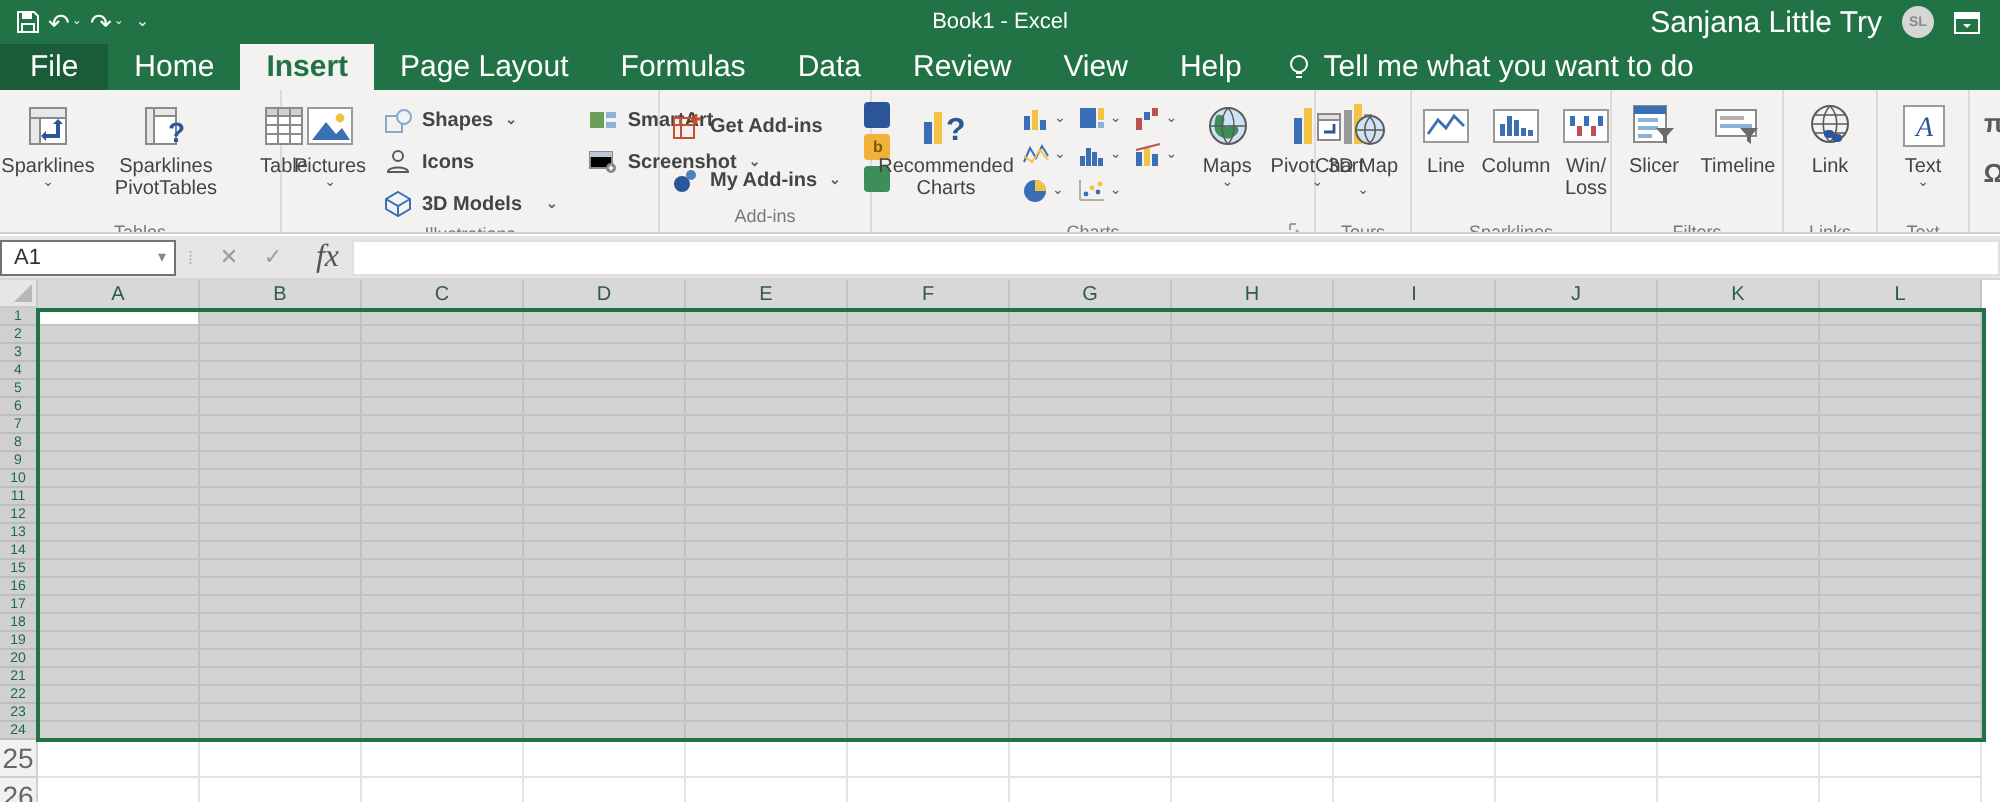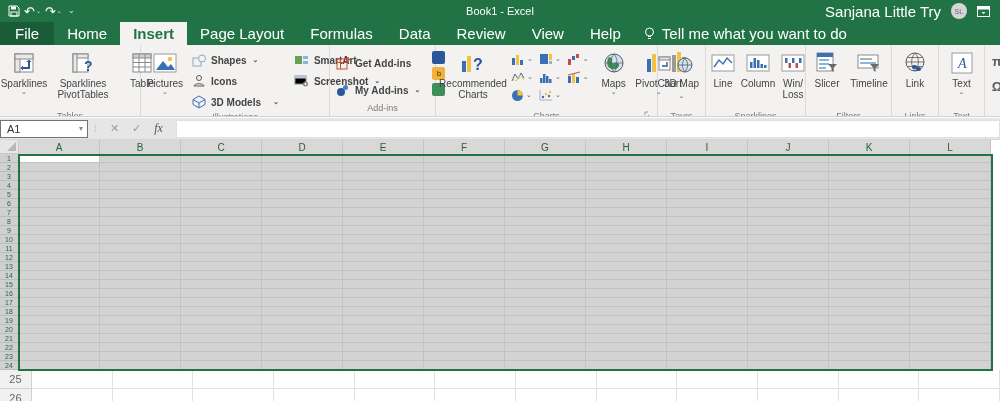--- a/index.html
+++ b/index.html
@@ -78,21 +78,21 @@
     background:#e6e6e6; display:flex; align-items:center; border-bottom:1px solid #d8d6d4; }
   .namebox { width:88px; height:18px; background:#fff; margin-left:0;
     border:1px solid #737373; display:flex; align-items:center; font-size:11px;
     color:#333; padding-left:6px; }
   .namebox .nb-chev { margin-left:auto; font-size:8px; color:#8a8a8a;
     padding-right:4px; }
   .fb-dots { color:#b0b0b0; font-size:9px; padding:0 6px; letter-spacing:1px; }
   .fb-btn { width:22px; text-align:center; font-size:11px; color:#9a9a9a;
     cursor:default; }
   .fb-fx { font-family:"Liberation Serif", serif; font-style:italic;
-    color:#555; font-size:12px; }
+    color:#555; font-size:16px;text-align:right; }
   .formula-input { flex:1; height:18px; background:#fff; margin:0 0 0 6px;
     border:1px solid #e0e0e0; font-size:11px; color:#333; padding:0 4px;
     display:flex; align-items:center; }
 
   
   .sheet { position:absolute; top:140px; left:0; right:0; bottom:0;
     background:#fff; }
   .colheaders { display:flex; height:14px; }
   .corner { width:19px; height:14px; background:#e6e6e6;
     border-right:1px solid #c9c9c9; border-bottom:1px solid #c9c9c9;
@@ -104,23 +104,23 @@
     display:flex; align-items:center; justify-content:center; }
   .rows {}
   .gridrow { display:flex; }
   .rowhead-sm { width:19px; height:9px; background:#d0d0d0;
     border-right:1px solid #bdbdbd; border-bottom:1px solid #bdbdbd;
     font-size:7px; color:#1f6a42; display:flex; align-items:center;
     justify-content:center; line-height:1; }
   .cell-sm { width:81px; height:9px; background:#d3d3d3;
     border-right:1px solid #c2c2c2; border-bottom:1px solid #c2c2c2; }
   .cell-sm.active { background:#ffffff; }
-  .rowhead-lg { width:32px; height:19px; background:#f1f1f1;
+  .rowhead-lg { width:19px; height:19px; background:#f1f1f1;
     border-right:1px solid #d0d0d0; border-bottom:1px solid #d0d0d0;
-    font-size:11px; color:#666; display:flex; align-items:center;
+    font-size:14px; color:#666; display:flex; align-items:center;
     justify-content:center; }
   .cell-lg { width:81px; height:19px; background:#fff;
     border-right:1px solid #e2e2e2; border-bottom:1px solid #e2e2e2; }
   .selection-border { position:absolute; left:18px; top:14px; width:975px;
     height:217px; border:2px solid #217346; pointer-events:none; }
 </style>
 </head>
 <body>
 
 <div class="app">

